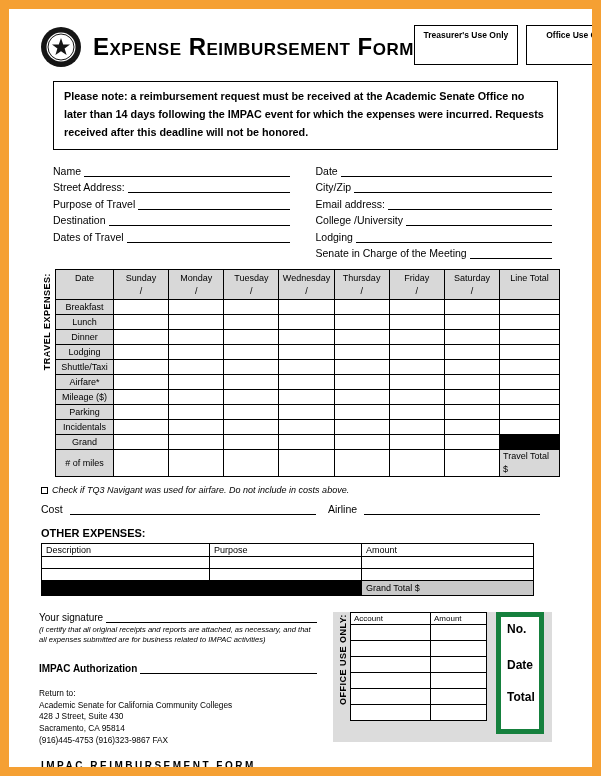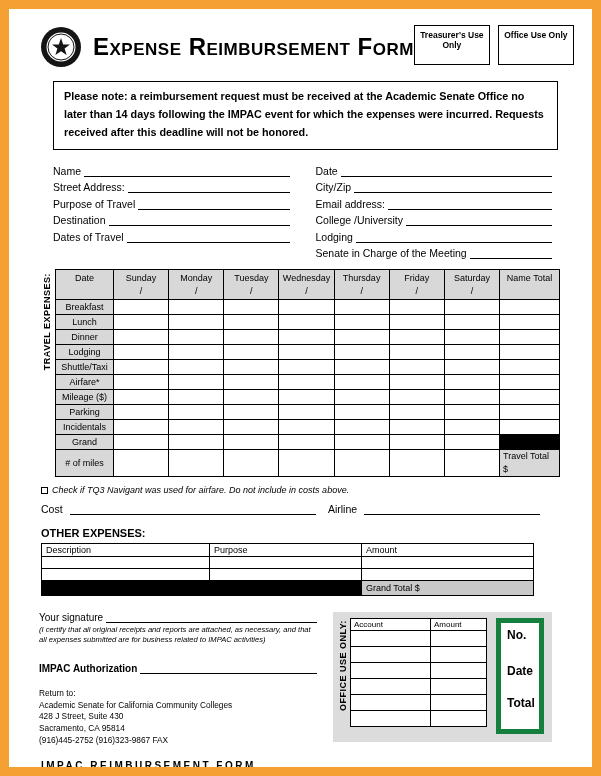--- a/index.html
+++ b/index.html
@@ -11,21 +11,21 @@
     font-family:"Liberation Sans", sans-serif;
     color:#000;
   }
   .page { background:#fff; width:100%; height:100%; padding:16px 26px 10px 30px; overflow:hidden; position:relative; }
 
   
   .hdr { display:flex; align-items:flex-start; }
   .seal { width:44px; height:44px; flex:none; }
   .title { font-size:24px; font-weight:bold; font-variant:small-caps; letter-spacing:.5px; margin:8px 0 0 10px; white-space:nowrap; }
   .use-boxes { margin-left:auto; display:flex; gap:8px; }
-  .use-box { border:1px solid #000; width:76px; height:40px; font-weight:bold; font-size:8.5px; text-align:center; padding-top:4px; }
+  .use-box { border:1px solid #000; width:104px; height:40px; font-weight:bold; font-size:8.5px; text-align:center; padding-top:4px; }
 
   
   .notice { border:1px solid #000; margin:12px 8px 0 14px; padding:6px 10px 8px; font-weight:bold; font-size:10.8px; line-height:1.65; }
 
   
   .fields { display:flex; margin:10px 14px 0 14px; gap:26px; font-size:10.5px; }
   .fcol { flex:1; }
   .frow { display:flex; align-items:flex-end; height:16.5px; }
   .lbl { white-space:nowrap; padding-right:3px; }
   .line { flex:1; border-bottom:1px solid #000; height:12px; }
@@ -61,21 +61,21 @@
   .grand { background:var(--total-gray,#c9c9c9); font-weight:bold; font-size:10px; height:15px !important; }
 
   
   .bottom { display:flex; margin-top:16px; }
   .sig-col { width:278px; font-size:10px; flex:none; }
   .sig-row, .auth-row { display:flex; align-items:flex-end; }
   .sig-row .line, .auth-row .line { height:11px; }
   .certify { font-style:italic; font-size:7.6px; line-height:1.3; margin-top:2px; }
   .auth-row { margin-top:18px; font-weight:bold; }
   .return { margin-top:14px; font-size:8.3px; line-height:1.4; }
-  .office { margin-left:16px; background:var(--panel-gray,#dcdcdc); display:flex; padding:6px 8px 8px 3px; height:130px; align-self:flex-start; }
+  .office { margin-left:16px; background:var(--panel-gray,#dcdcdc); display:flex; padding:0 8px 8px 3px; height:130px; align-self:flex-start; }
   .vlabel2 { width:14px; display:flex; align-items:flex-start; justify-content:center; padding-top:2px; }
   .acct { border-collapse:collapse; background:#fff; align-self:flex-start; }
   .acct th, .acct td { border:1px solid #000; font-size:8px; font-weight:normal; text-align:left; padding:0 3px; }
   .acct th { height:12px; }
   .acct td { height:16px; }
   .acct .c1 { width:80px; } .acct .c2 { width:56px; }
   .ndt-box { border:5px solid #15803d; width:48px; margin-left:9px; background:#fff; padding:5px 6px; font-size:12px; font-weight:bold; display:flex; flex-direction:column; }
   .ndt-box .sp1 { height:22px; } .ndt-box .sp2 { height:18px; }
 
   .footer { font-weight:bold; letter-spacing:2.5px; font-size:10px; margin:14px 0 0 2px; }
@@ -192,21 +192,21 @@
               <div class="sl">/</div>
             </th>
         <th>
               <div>Friday</div>
               <div class="sl">/</div>
             </th>
         <th>
               <div>Saturday</div>
               <div class="sl">/</div>
             </th>
-        <th>Name Total</th>
+        <th>Line Total</th>
       </tr>
       <tr>
             <td class="rl">Breakfast</td>
             <td></td>
             <td></td>
             <td></td>
             <td></td>
             <td></td>
             <td></td>
             <td></td>
@@ -377,21 +377,21 @@
       <div class="certify">(I certify that all original receipts and reports are attached, as necessary, and that all expenses submitted are for business related to IMPAC activities)</div>
       <div class="auth-row">
         <span class="lbl">IMPAC Authorization</span>
         <span class="line"></span>
       </div>
       <div class="return">
         <div>Return to:</div>
         <div>Academic Senate for California Community Colleges</div>
         <div>428 J Street, Suite 430</div>
         <div>Sacramento, CA 95814</div>
-        <div>(916)445-2752 (916)323-9867 FAX</div>
+        <div>(916)445-4753 (916)323-9867 FAX</div>
       </div>
     </div>
     <div class="office">
       <div class="vlabel2">
           <span>OFFICE USE ONLY:</span>
         </div>
       <table class="acct">
         <tbody>
             <tr>
           <th class="c1">Account</th>

